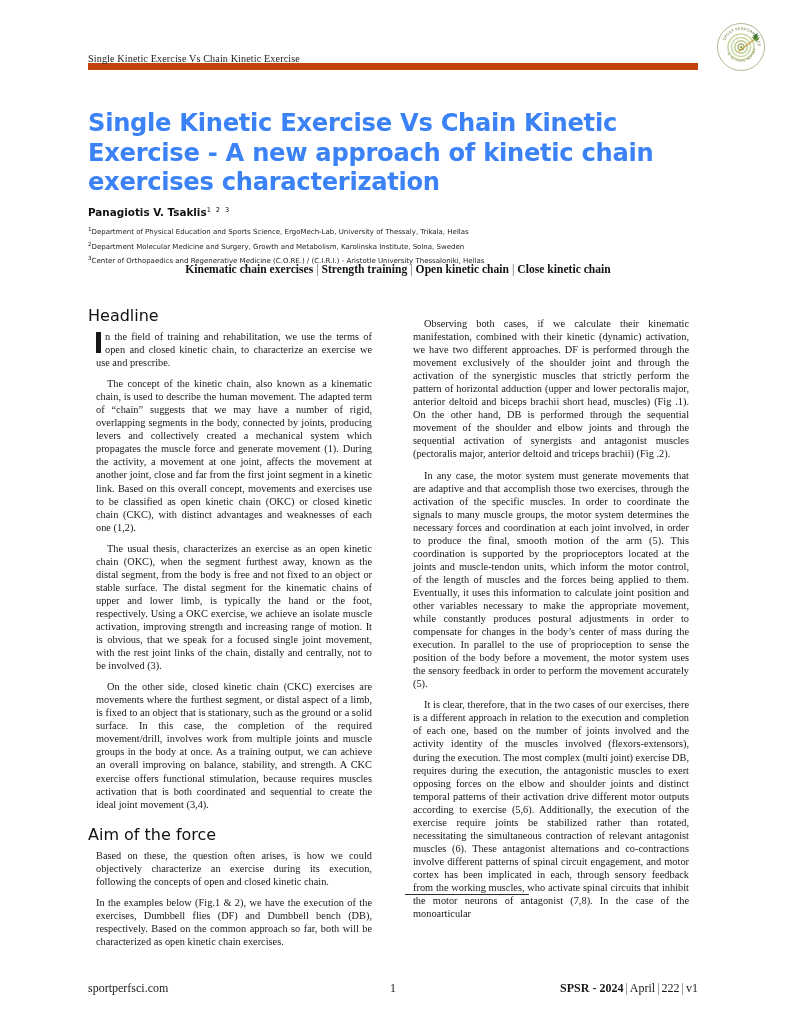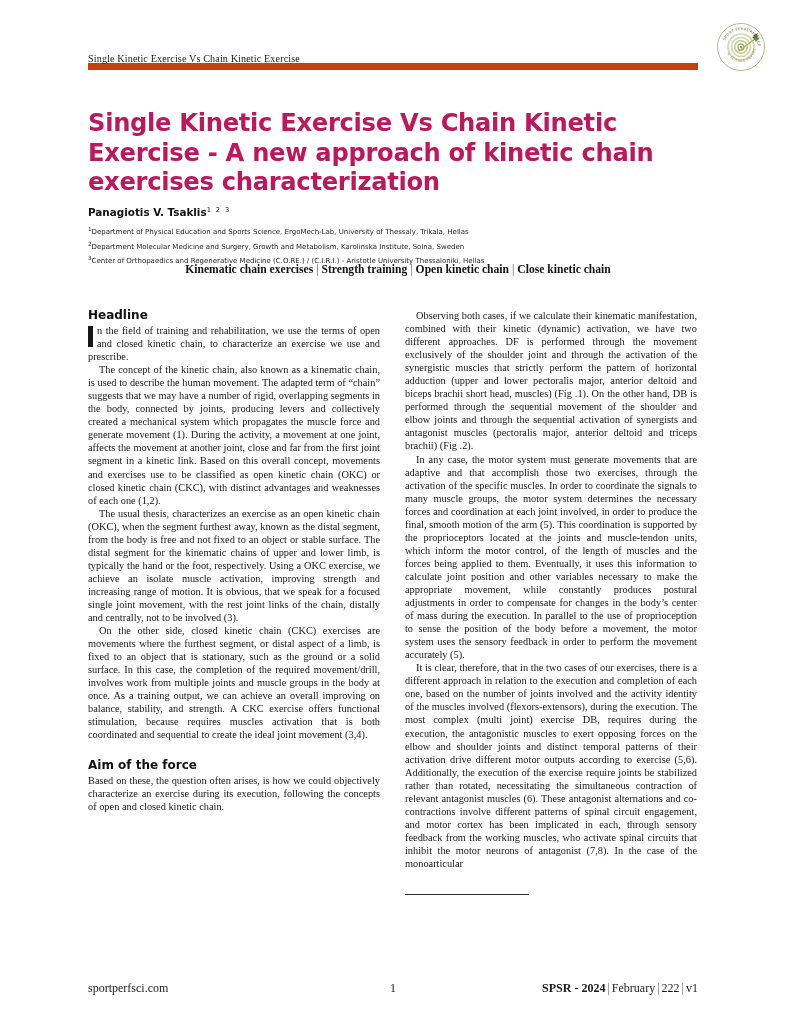--- a/index.html
+++ b/index.html
@@ -53,21 +53,21 @@
   .title {
     position: absolute;
     left: 88px;
     top: 93px;
     width: 620px;
     font-family: "DejaVu Sans", "Liberation Sans", sans-serif;
     font-weight: bold;
     font-size: 24.2px;
     line-height: 29.5px;
     letter-spacing: -0.012em;
-    color: #be185d;
+    color: #3b82f6;
   }
 
   
   .author {
     position: absolute;
     left: 88px;
     top: 206px;
     width: 620px;
     font-family: "DejaVu Sans", "Liberation Sans", sans-serif;
     font-weight: bold;
@@ -122,29 +122,29 @@
     height: 592px;
     display: flex;
     gap: 25px;
   }
   .col {
     width: 292px;
     position: relative;
   }
   .sec-head {
     font-family: "DejaVu Sans", "Liberation Sans", sans-serif;
-    font-weight: bold;
-    font-size: 12px;
+    font-weight: normal;
+    font-size: 16px;
     color: #111111;
     margin: 0 0 2px 0;
     line-height: 13px;
   }
   .sec-head.spaced { margin-top: 17px; }
   p.body {
-    margin: 0;
+    margin: 8px;
     font-family: "Liberation Serif", "DejaVu Serif", serif;
     font-size: 10.35px;
     line-height: 13.05px;
     text-align: justify;
     text-justify: inter-word;
     hyphens: none;
     color: #171717;
   }
   p.body.indent { text-indent: 11px; }
 
@@ -238,32 +238,33 @@
     <div class="col">
       <h2 class="sec-head">Headline</h2>
       <p class="body"><span class="dropcap"></span><span>n the field of training and rehabilitation, we use the terms of open and closed kinetic chain, to characterize an exercise we use and prescribe.</span></p>
       <p class="body indent">The concept of the kinetic chain, also known as a kinematic chain, is used to describe the human movement. The adapted term of “chain” suggests that we may have a number of rigid, overlapping segments in the body, connected by joints, producing levers and collectively created a mechanical system which propagates the muscle force and generate movement (1). During the activity, a movement at one joint, affects the movement at another joint, close and far from the first joint segment in a kinetic link. Based on this overall concept, movements and exercises use to be classified as open kinetic chain (OKC) or closed kinetic chain (CKC), with distinct advantages and weaknesses of each one (1,2).</p>
       <p class="body indent">The usual thesis, characterizes an exercise as an open kinetic chain (OKC), when the segment furthest away, known as the distal segment, from the body is free and not fixed to an object or stable surface. The distal segment for the kinematic chains of upper and lower limb, is typically the hand or the foot, respectively. Using a OKC exercise, we achieve an isolate muscle activation, improving strength and increasing range of motion. It is obvious, that we speak for a focused single joint movement, with the rest joint links of the chain, distally and centrally, not to be involved (3).</p>
       <p class="body indent">On the other side, closed kinetic chain (CKC) exercises are movements where the furthest segment, or distal aspect of a limb, is fixed to an object that is stationary, such as the ground or a solid surface. In this case, the completion of the required movement/drill, involves work from multiple joints and muscle groups in the body at once. As a training output, we can achieve an overall improving on balance, stability, and strength. A CKC exercise offers functional stimulation, because requires muscles activation that is both coordinated and sequential to create the ideal joint movement (3,4).</p>
 
       <h2 class="sec-head spaced">Aim of the force</h2>
       <p class="body">Based on these, the question often arises, is how we could objectively characterize an exercise during its execution, following the concepts of open and closed kinetic chain.</p>
 
+      <p class="body">In the examples below (Fig.1 &amp; 2), we have the execution of the exercises, Dumbbell flies (DF) and Dumbbell bench (DB), respectively. Based on the common approach so far, both will be characterized as open kinetic chain exercises.</p>
     </div>
 
     <div class="col">
       <p class="body indent">Observing both cases, if we calculate their kinematic manifestation, combined with their kinetic (dynamic) activation, we have two different approaches. DF is performed through the movement exclusively of the shoulder joint and through the activation of the synergistic muscles that strictly perform the pattern of horizontal adduction (upper and lower pectoralis major, anterior deltoid and biceps brachii short head, muscles) (Fig .1). On the other hand, DB is performed through the sequential movement of the shoulder and elbow joints and through the sequential activation of synergists and antagonist muscles (pectoralis major, anterior deltoid and triceps brachii) (Fig .2).</p>
       <p class="body indent">In any case, the motor system must generate movements that are adaptive and that accomplish those two exercises, through the activation of the specific muscles. In order to coordinate the signals to many muscle groups, the motor system determines the necessary forces and coordination at each joint involved, in order to produce the final, smooth motion of the arm (5). This coordination is supported by the proprioceptors located at the joints and muscle-tendon units, which inform the motor control, of the length of muscles and the forces being applied to them. Eventually, it uses this information to calculate joint position and other variables necessary to make the appropriate movement, while constantly produces postural adjustments in order to compensate for changes in the body’s center of mass during the execution. In parallel to the use of proprioception to sense the position of the body before a movement, the motor system uses the sensory feedback in order to perform the movement accurately (5).</p>
       <p class="body indent">It is clear, therefore, that in the two cases of our exercises, there is a different approach in relation to the execution and completion of each one, based on the number of joints involved and the activity identity of the muscles involved (flexors-extensors), during the execution. The most complex (multi joint) exercise DB, requires during the execution, the antagonistic muscles to exert opposing forces on the elbow and shoulder joints and distinct temporal patterns of their activation drive different motor outputs according to exercise (5,6). Additionally, the execution of the exercise require joints be stabilized rather than rotated, necessitating the simultaneous contraction of relevant antagonist muscles (6). These antagonist alternations and co-contractions involve different patterns of spinal circuit engagement, and motor cortex has been implicated in each, through sensory feedback from the working muscles, who activate spinal circuits that inhibit the motor neurons of antagonist (7,8). In the case of the monoarticular</p>
       <div class="footnote-rule"></div>
     </div>
 
   </div>
 
   <div class="footer">
     <span class="footer-left">sportperfsci.com</span>
     <span class="footer-mid">1</span>
     <span class="footer-right">
-      <span class="brand">SPSR - 2024</span><span class="bar">|</span><span>February</span><span class="bar">|</span><span>222</span><span class="bar">|</span><span>v1</span>
+      <span class="brand">SPSR - 2024</span><span class="bar">|</span><span>April</span><span class="bar">|</span><span>222</span><span class="bar">|</span><span>v1</span>
     </span>
   </div>
 
 </div>
 
 </body></html>

